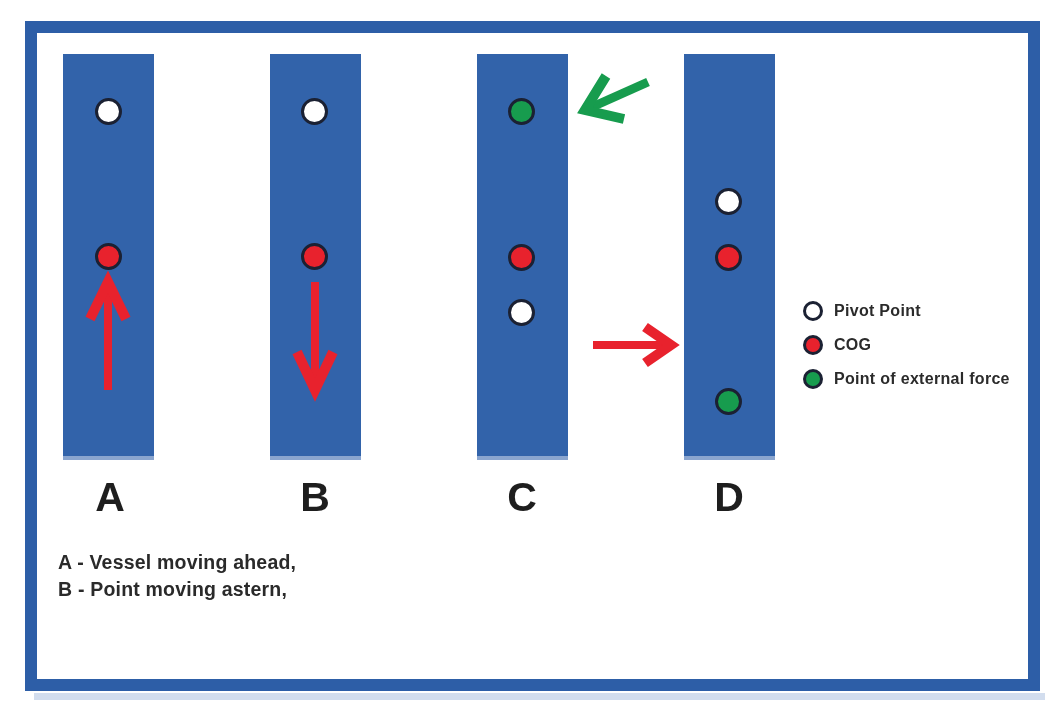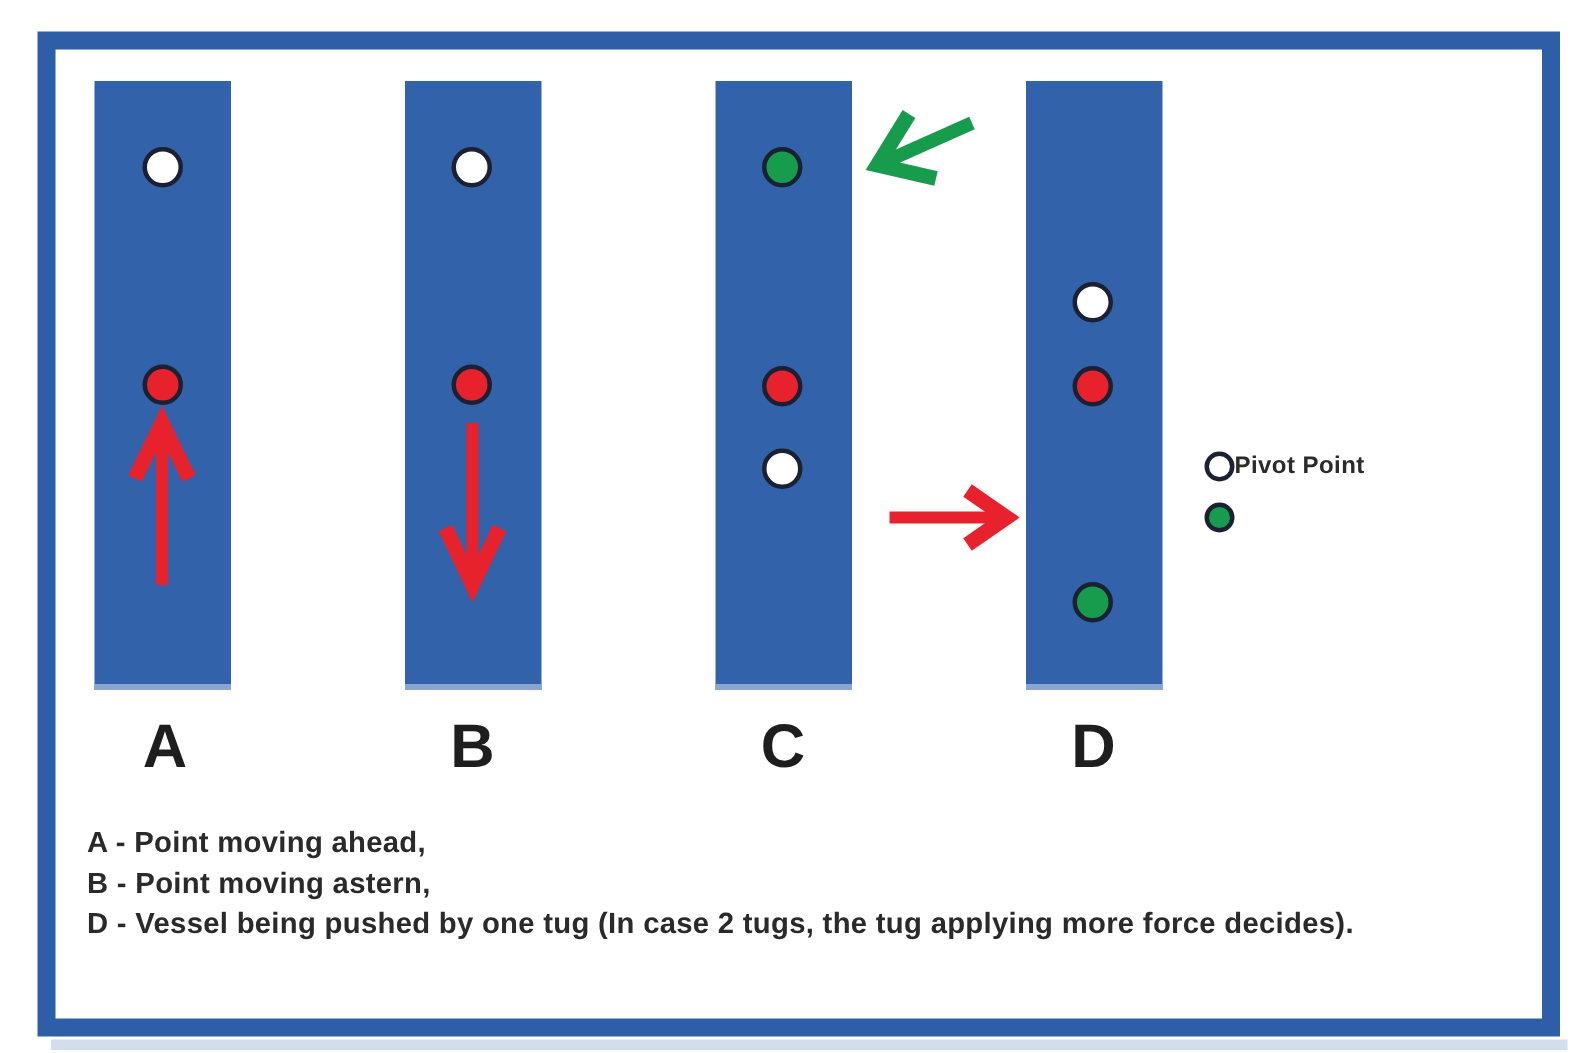--- a/index.html
+++ b/index.html
@@ -40,21 +40,21 @@
   }
   .dot.white{background:#ffffff;}
   .dot.red{background:var(--red);}
   .dot.green{background:var(--green);}
   .arrow-layer{position:absolute;left:0;top:0;width:1062px;height:702px;pointer-events:none;}
   .stroke-red{stroke:var(--red);fill:none;}
   .stroke-green{stroke:var(--green);fill:none;}
   .legend{
     position:absolute;left:803px;top:301px;display:flex;flex-direction:column;gap:14px;
   }
-  .legend-row{display:flex;align-items:center;}
+  .legend-row{display:flex;align-items:center;gap:11px;}
   .legend-marker{
     width:14px;height:14px;border-radius:50%;border:3px solid var(--dot-outline);
     flex:0 0 auto;box-sizing:content-box;
   }
   .legend-marker.white{background:#ffffff;}
   .legend-marker.red{background:var(--red);}
   .legend-marker.green{background:var(--green);}
   .legend-label{font-size:16px;font-weight:700;letter-spacing:.3px;color:#2b2b2b;white-space:nowrap;}
   .captions{position:absolute;left:58px;top:549px;}
   .caption-line{
@@ -112,23 +112,27 @@
   <div class="vessel-label" style="left:270px">B</div>
   <div class="vessel-label" style="left:477px">C</div>
   <div class="vessel-label" style="left:684px">D</div>
 
   <div class="legend">
     <div class="legend-row">
       <span class="legend-marker white"></span>
       <span class="legend-label">Pivot Point</span>
     </div>
     <div class="legend-row">
+      <span class="legend-marker red"></span>
+      <span class="legend-label">COG</span>
+    </div>
+    <div class="legend-row">
       <span class="legend-marker green"></span>
+      <span class="legend-label">Point of external force</span>
     </div>
   </div>
 
   <div class="captions">
-    <div class="caption-line">A - Point moving ahead,</div>
+    <div class="caption-line">A - Vessel moving ahead,</div>
     <div class="caption-line">B - Point moving astern,</div>
-    <div class="caption-line">D - Vessel being pushed by one tug (In case 2 tugs, the tug applying more force decides).</div>
   </div>
 
 </div>
 
 </body></html>

